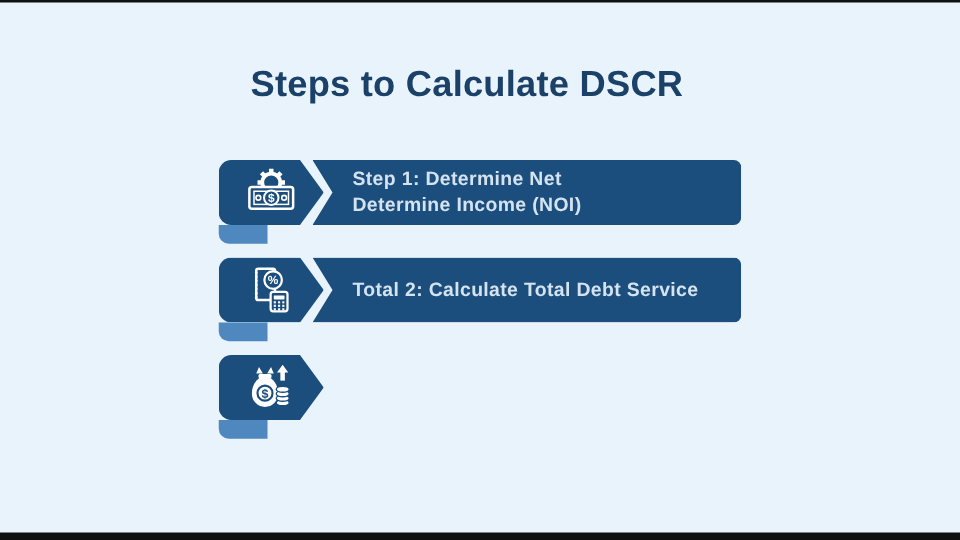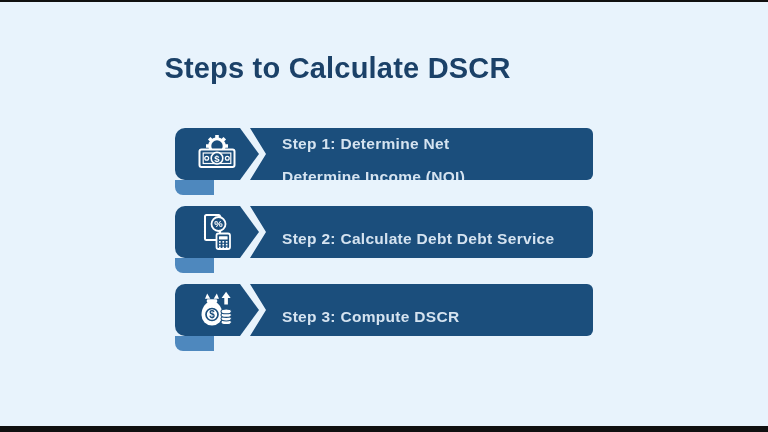--- a/index.html
+++ b/index.html
@@ -14,20 +14,21 @@
   }
   .edge-bar{position:absolute;left:0;width:768px;background:#101010;}
   .edge-bar.top{top:0;height:2px;}
   .edge-bar.bottom{top:426px;height:6px;}
 
   .title{
     position:absolute;top:33px;left:0;width:675px;
     text-align:center;
     font-size:29px;font-weight:bold;letter-spacing:0.2px;
     color:#1b4168;
+    padding-left:36px;
   }
 
   .row{position:absolute;left:0;width:768px;height:68px;}
   .row.r1{top:128px;}
   .row.r2{top:206px;}
   .row.r3{top:284px;}
 
   .icon-box{
     position:absolute;left:175px;top:0;width:84px;height:52px;
     background:#1b4e7c;
@@ -45,21 +46,21 @@
   .banner{
     position:absolute;left:250px;top:0;width:343px;height:52px;
     background:#1b4e7c;
     border-radius:0 6px 6px 0;
     clip-path:polygon(0 0, 100% 0, 100% 100%, 0 100%, 16px 50%);
     display:flex;flex-direction:column;justify-content:center;
     padding-left:32px;box-sizing:border-box;
   }
   .banner .line{
     font-size:15.5px;font-weight:bold;letter-spacing:0.3px;
-    line-height:21px;color:#d5e3f0;white-space:nowrap;margin-top:12px;
+    line-height:21px;color:#d5e3f0;white-space:nowrap;
   }
   .banner .line:empty{display:none;}
 </style>
 </head>
 <body>
 
 <div class="stage">
 
   <div class="edge-bar top"></div>
 
@@ -125,21 +126,21 @@
               <rect x="30.8" y="33.8" width="1.7" height="1.7"></rect>
             <rect x="24" y="36.6" width="1.7" height="1.7"></rect>
               <rect x="27.4" y="36.6" width="1.7" height="1.7"></rect>
               <rect x="30.8" y="36.6" width="1.7" height="1.7"></rect>
           </g>
         </g>
       </svg>
     </div>
     <div class="fold"></div>
     <div class="banner">
-      <div class="line">Step 2: Calculate Debt Debt Service</div>
+      <div class="line">Total 2: Calculate Total Debt Service</div>
 
     </div>
   </div>
 
   <div class="row r3">
     <div class="icon-box">
       <svg width="64" height="44" viewBox="0 0 44 44">
 
         <path d="M13,14 C9,17 6.5,21 6.5,27 a10.5,10.5 0 0 0 21,0 C27.5,21 25,17 21,14 Z" fill="#ffffff"></path>
         <rect x="11.8" y="11.2" width="10.4" height="3.4" rx="1.2" fill="#ffffff"></rect>
@@ -153,20 +154,16 @@
 
         <g fill="#ffffff" stroke="#1b4e7c" stroke-width="1.1">
           <ellipse cx="31.2" cy="34.2" rx="5.2" ry="2.4"></ellipse>
           <ellipse cx="31.2" cy="30.6" rx="5.2" ry="2.4"></ellipse>
           <ellipse cx="31.2" cy="27" rx="5.2" ry="2.4"></ellipse>
           <ellipse cx="31.2" cy="23.4" rx="5.2" ry="2.4"></ellipse>
         </g>
       </svg>
     </div>
     <div class="fold"></div>
-    <div class="banner">
-      <div class="line">Step 3: Compute DSCR</div>
-
-    </div>
   </div>
 
   <div class="edge-bar bottom"></div>
 </div>
 
 </body></html>

